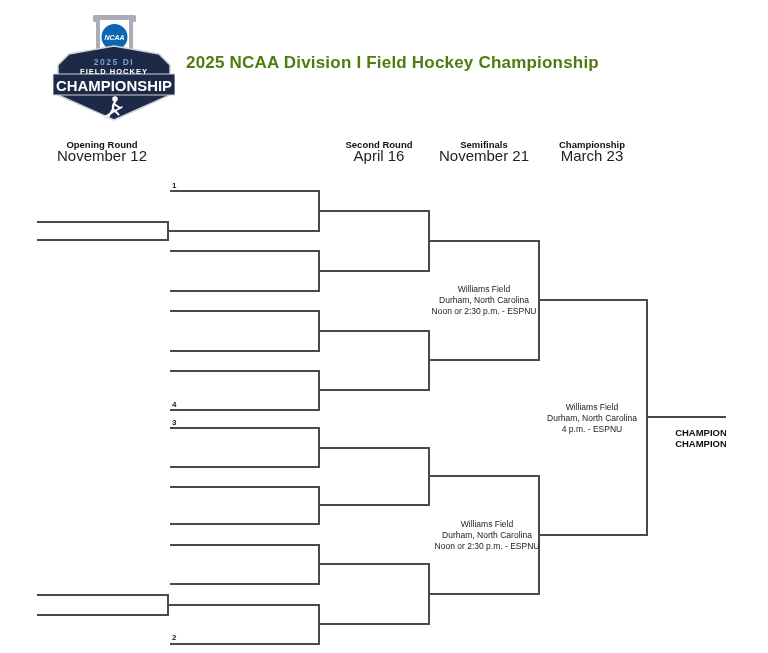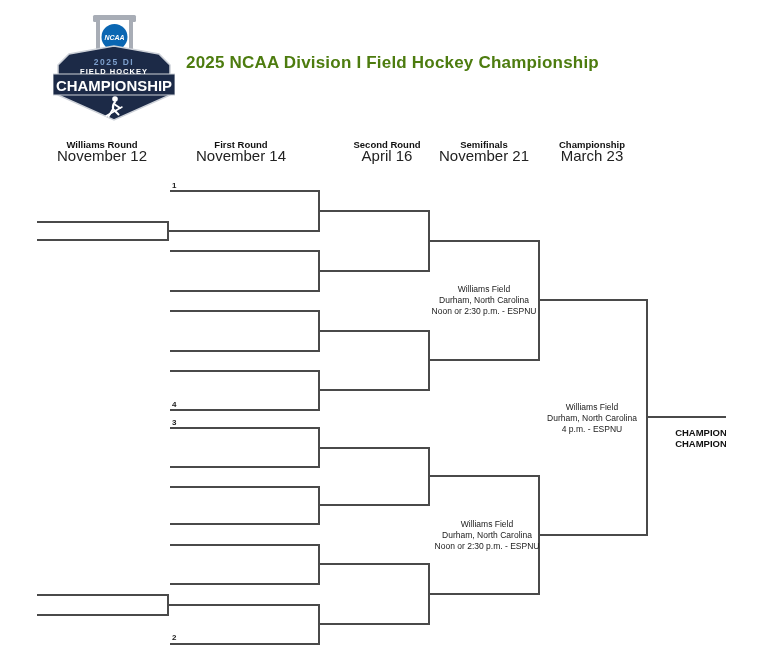--- a/index.html
+++ b/index.html
@@ -51,28 +51,24 @@
         <path d="M60,95 L55.5,102.5"></path>
         <path d="M60,95 L65.5,100.5"></path>
         <path d="M53,102 L69,93" stroke-width="1.5"></path>
       </g>
     </svg>
   </div>
 
   <div class="page-title">2025 NCAA Division I Field Hockey Championship</div>
 
   <div class="col-header" style="left:47px">
-    <div class="col-label">Williams Round</div>
+    <div class="col-label">Opening Round</div>
     <div class="col-date">November 12</div>
   </div>
-  <div class="col-header" style="left:186px">
-    <div class="col-label">First Round</div>
-    <div class="col-date">November 14</div>
-  </div>
-  <div class="col-header" style="left:332px">
+  <div class="col-header" style="left:324px">
     <div class="col-label">Second Round</div>
     <div class="col-date">April 16</div>
   </div>
   <div class="col-header" style="left:429px">
     <div class="col-label">Semifinals</div>
     <div class="col-date">November 21</div>
   </div>
   <div class="col-header" style="left:537px">
     <div class="col-label">Championship</div>
     <div class="col-date">March 23</div>

